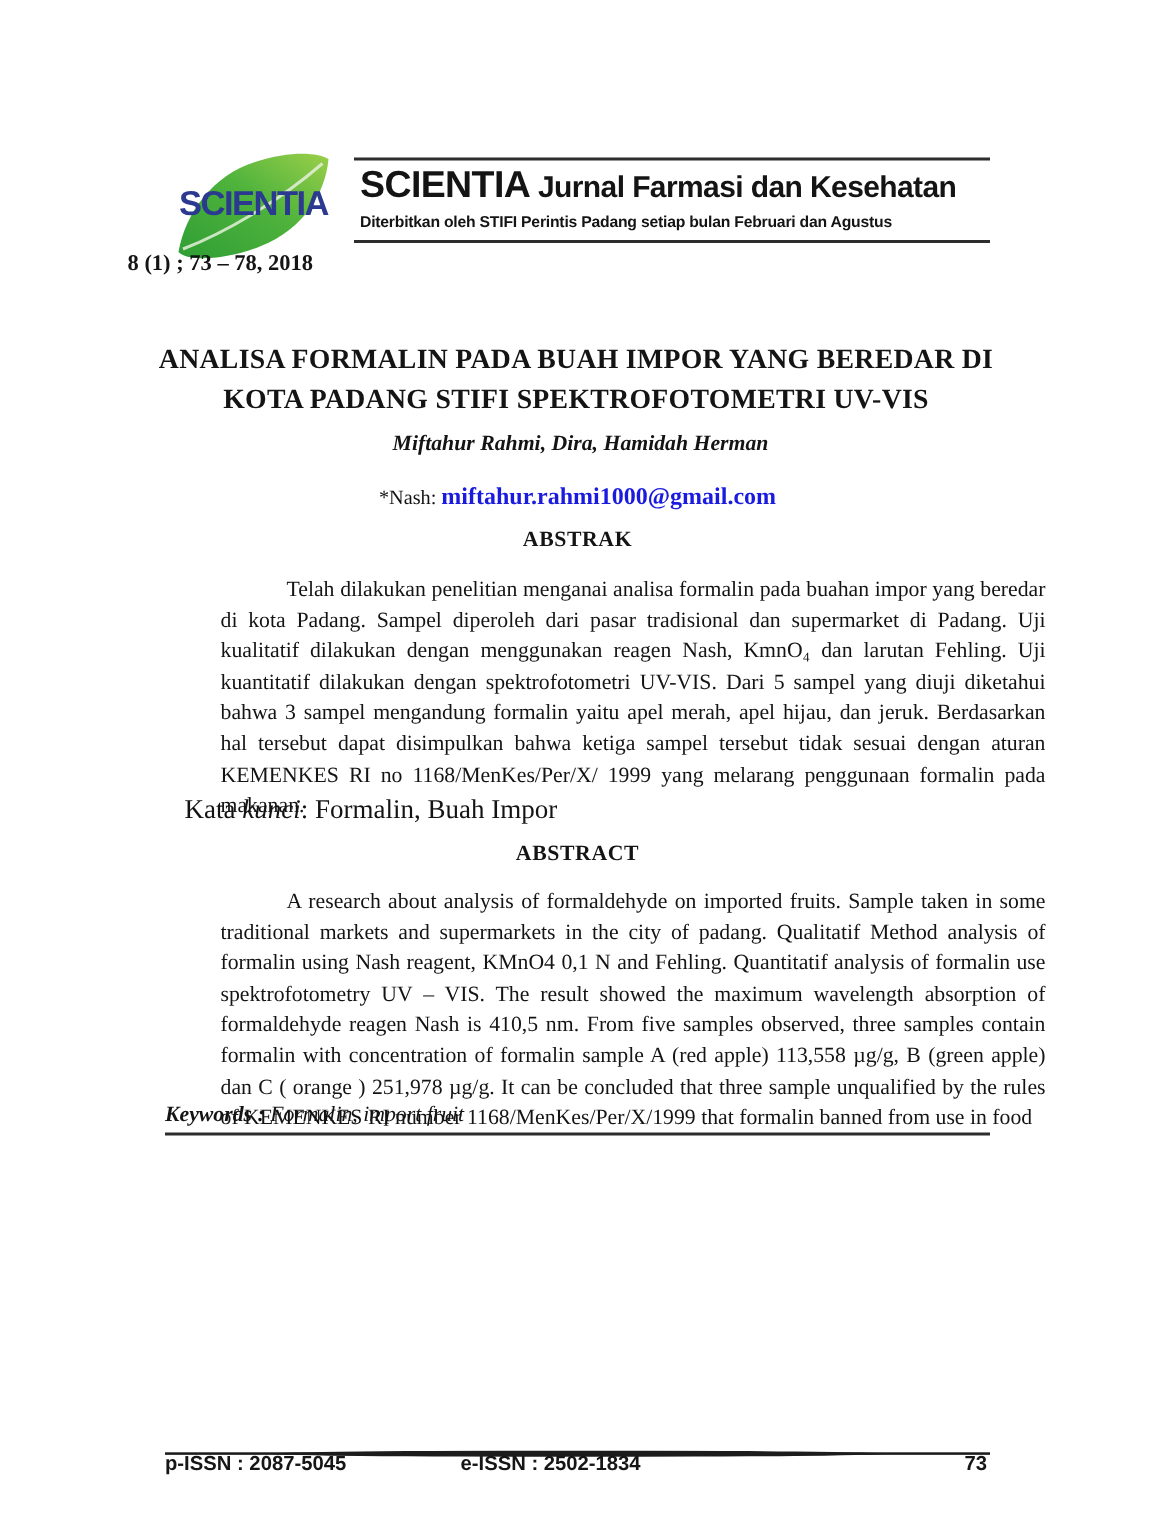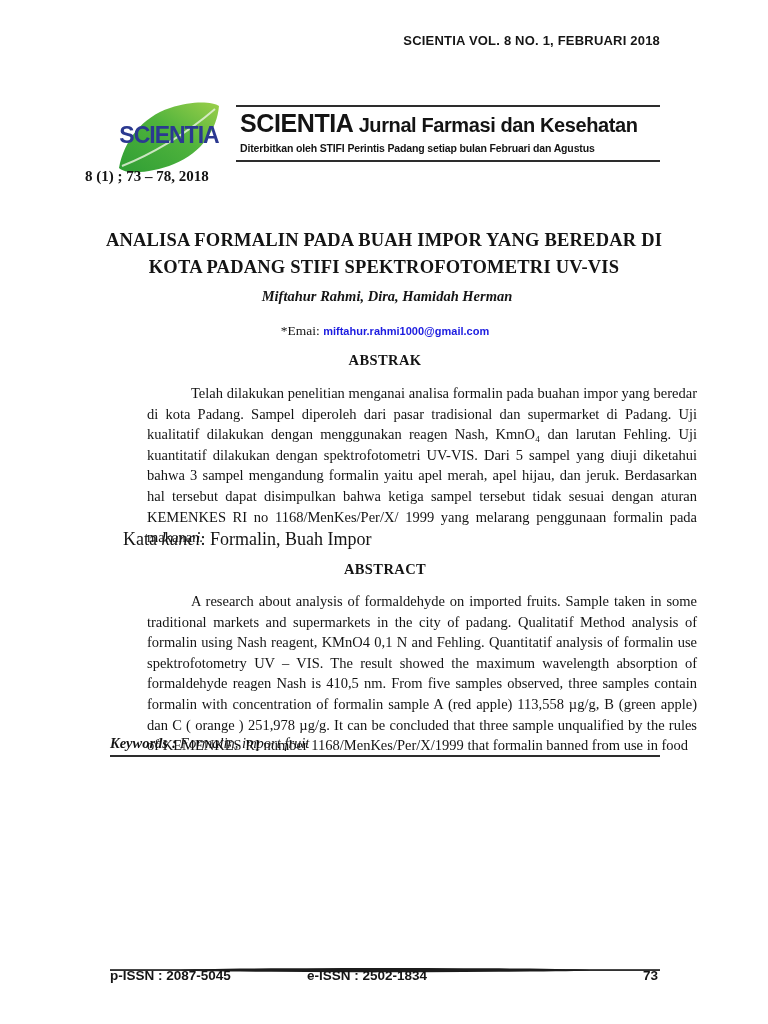--- a/index.html
+++ b/index.html
@@ -50,21 +50,21 @@
     position:absolute; top:227px; left:104px; width:560px; text-align:center;
     font-weight:bold; font-size:18.5px; line-height:27px; letter-spacing:0.2px;
   }
   .authors {
     position:absolute; top:288px; left:112px; width:550px; text-align:center;
     font-weight:bold; font-style:italic; font-size:14.5px;
   }
   .affiliation { position:absolute; top:306px; left:110px; width:550px; text-align:center; font-size:14.5px; }
   .email-line { position:absolute; top:323px; left:110px; width:550px; text-align:center; font-size:13.5px; }
   .email-line .email {
-    font-family:Liberation Sans, sans-serif; font-weight:bold; font-size:11px;
+    font-family:Liberation Serif, serif; font-weight:bold; font-size:16px;
     color:var(--email-blue,#1b1bdf); text-decoration:none;
   }
 
   .section-heading {
     position:absolute; left:110px; width:550px; text-align:center;
     font-weight:bold; font-size:14.5px; letter-spacing:0.4px;
   }
   .heading-abstrak { top:352px; }
   .heading-abstract { top:561px; }
 
@@ -90,21 +90,20 @@
   }
   .footer .p-issn { position:absolute; left:0; top:0; }
   .footer .e-issn { position:absolute; left:197px; top:0; }
   .footer .page-num { position:absolute; right:2px; top:0; }
 </style>
 </head>
 <body>
 
 <div class="page">
 
-  <div class="running-header">SCIENTIA VOL. 8 NO. 1, FEBRUARI 2018</div>
 
   <div class="masthead">
     <div class="logo">
       <span>
         <svg width="118" height="78" viewBox="0 0 118 78" aria-hidden="true">
           <defs>
             <linearGradient id="leafGrad" x1="0" y1="1" x2="1" y2="0">
               <stop offset="0" stop-color="#2f9e35"></stop>
               <stop offset="0.55" stop-color="#4fb33c"></stop>
               <stop offset="1" stop-color="#9bcf4a"></stop>
@@ -127,21 +126,21 @@
 
   <div class="citation">8 (1) ; 73 – 78, 2018</div>
 
   <div class="title">
     <div>ANALISA FORMALIN PADA BUAH IMPOR YANG BEREDAR DI</div>
     <div>KOTA PADANG STIFI SPEKTROFOTOMETRI UV-VIS</div>
   </div>
 
   <div class="authors">Miftahur Rahmi, Dira,  Hamidah Herman</div>
   <div class="email-line">
-    <span>*Emai: </span><a href="#" class="email">miftahur.rahmi1000@gmail.com</a>
+    <span>*Nash: </span><a href="#" class="email">miftahur.rahmi1000@gmail.com</a>
   </div>
 
   <div class="section-heading heading-abstrak">ABSTRAK</div>
   <div class="body-para para-abstrak">Telah dilakukan penelitian menganai analisa formalin pada buahan impor yang beredar di kota Padang. Sampel diperoleh dari pasar tradisional dan supermarket di Padang. Uji kualitatif dilakukan dengan menggunakan reagen Nash, KmnO₄ dan larutan Fehling. Uji kuantitatif dilakukan dengan spektrofotometri UV-VIS. Dari 5 sampel yang diuji diketahui bahwa 3 sampel mengandung formalin yaitu apel merah, apel hijau, dan jeruk. Berdasarkan hal tersebut dapat disimpulkan bahwa ketiga sampel tersebut tidak sesuai dengan aturan KEMENKES RI no 1168/MenKes/Per/X/ 1999 yang melarang penggunaan formalin pada makanan.</div>
 
   <div class="kata-kunci">
     <span>Kata </span><span class="kunci-word">kunci</span><span>: Formalin, Buah Impor</span>
   </div>
 
   <div class="section-heading heading-abstract">ABSTRACT</div>

